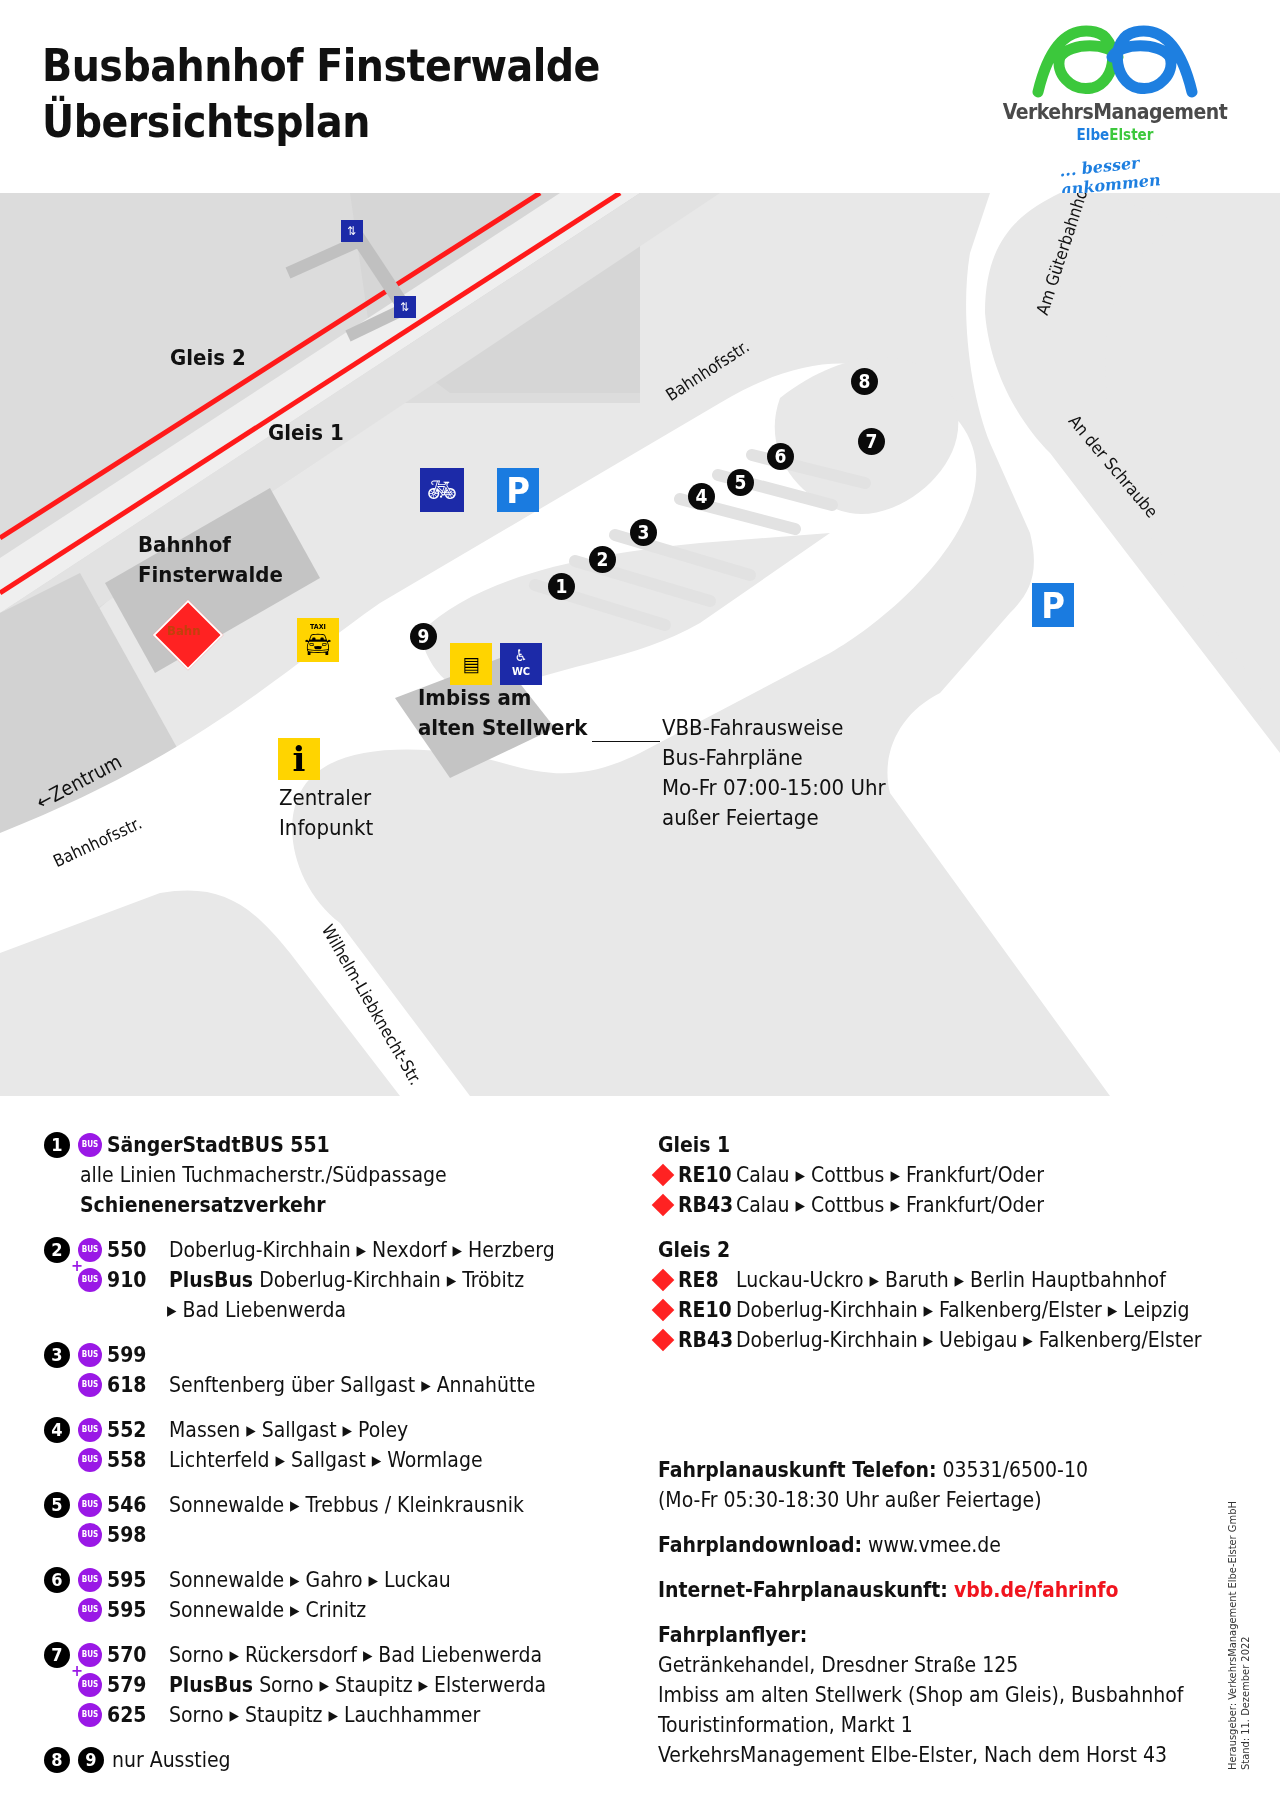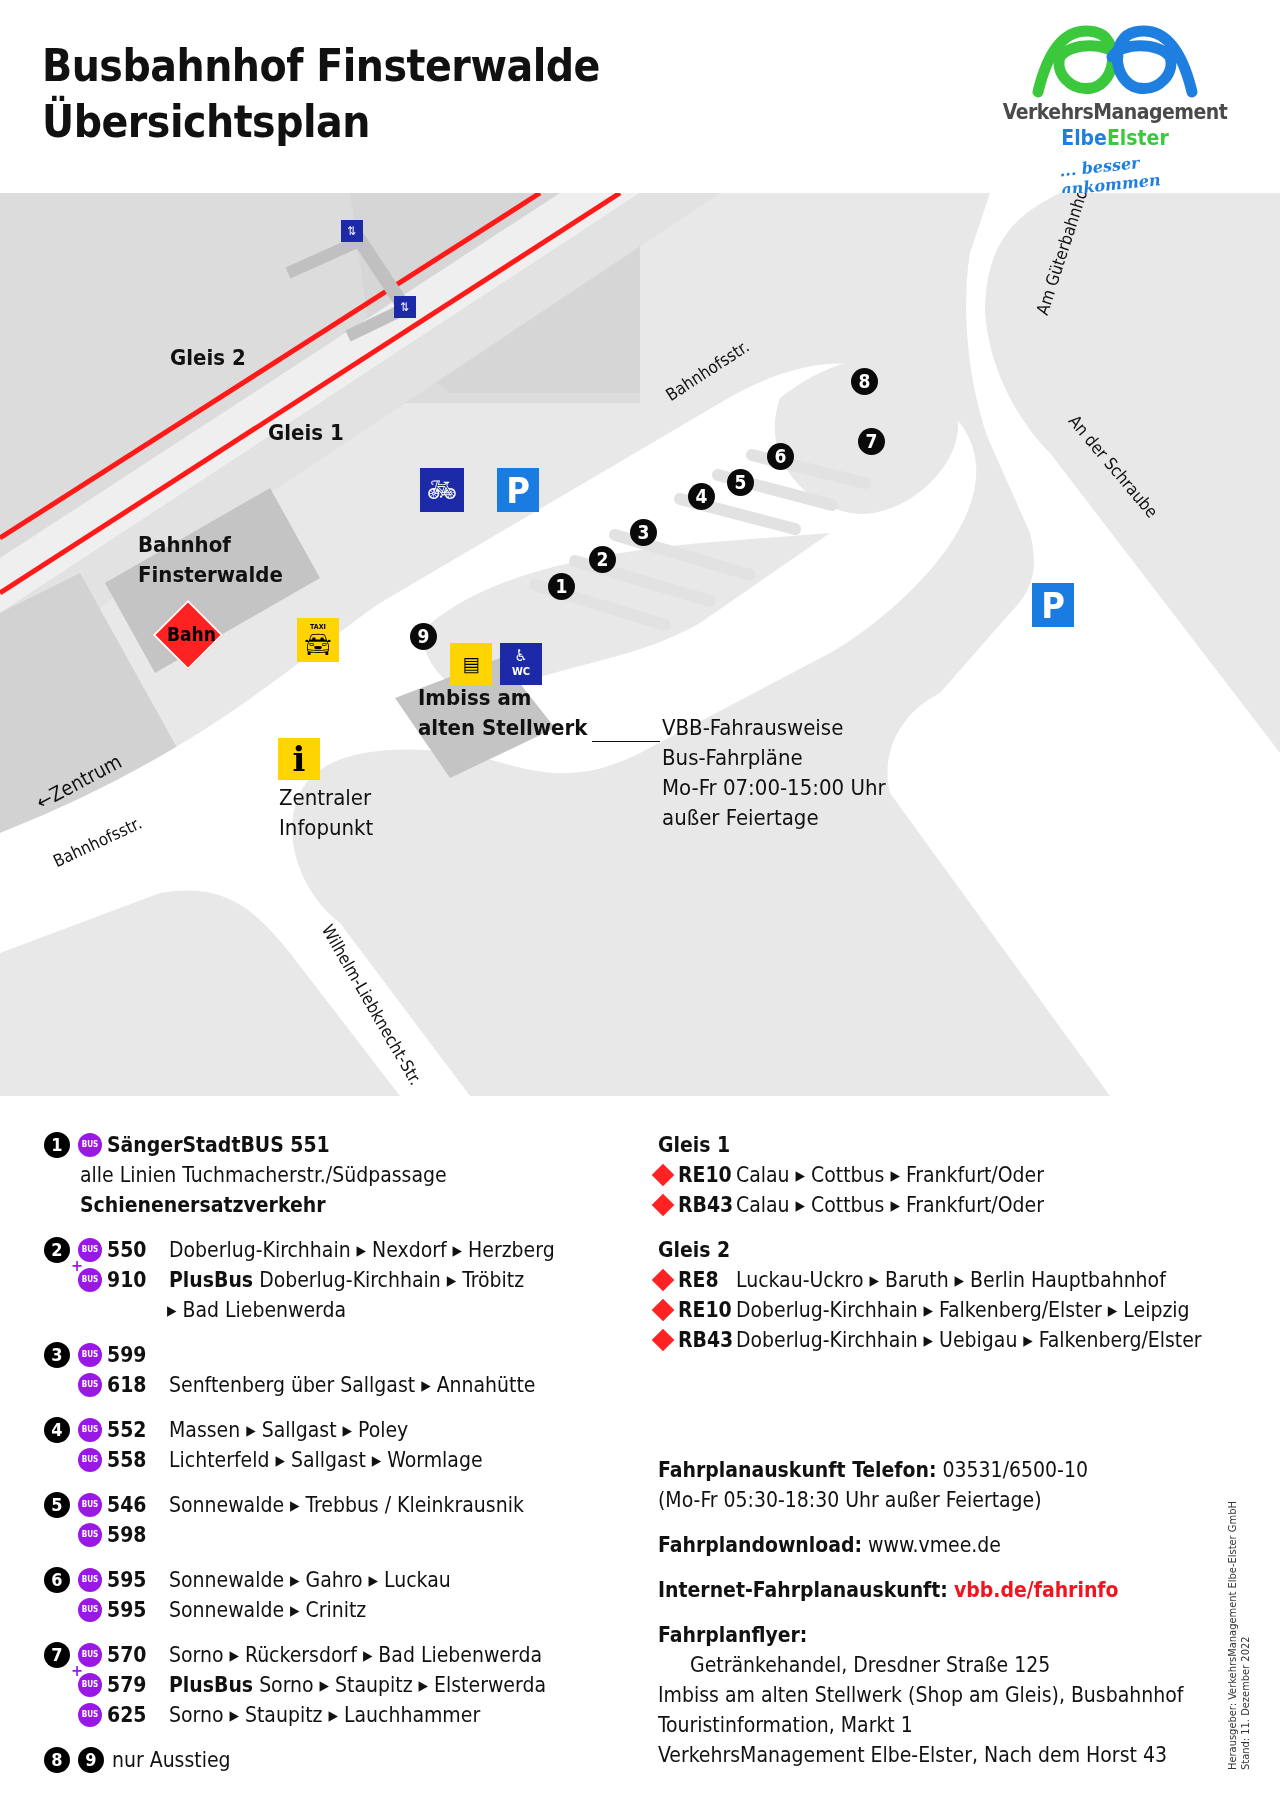--- a/index.html
+++ b/index.html
@@ -4,21 +4,21 @@
 <style>
   * { box-sizing: border-box; margin: 0; padding: 0; }
   html, body { width: 1280px; height: 1810px; background: #ffffff; overflow: hidden; }
   body { font-family: "DejaVu Sans Condensed", "DejaVu Sans", "Liberation Sans", sans-serif; color: #111; position: relative; }
 
   .title { position: absolute; left: 42px; top: 38px; font-weight: bold; font-size: 44px; line-height: 56px; letter-spacing: -0.5px; font-stretch: condensed; }
   .title div { white-space: nowrap; }
 
   .logo { position: absolute; left: 1000px; top: 22px; width: 240px; height: 160px; }
   .logo .l1 { position: absolute; left: 0; top: 78px; width: 230px; text-align: center; font-weight: bold; font-size: 21px; color: #4a4a4a; letter-spacing: -0.5px; }
-  .logo .l2 { position: absolute; left: 0; top: 104px; width: 230px; text-align: center; font-weight: bold; font-size: 21px; }
+  .logo .l2 { position: absolute; left: 0; top: 104px; width: 230px; text-align: center; font-weight: bold; font-size: 15px; }
   .logo .l2 .elbe { color: #1e7fe0; }
   .logo .l2 .elster { color: #3cc83c; }
   .logo .l3 { position: absolute; left: 60px; top: 130px; font-style: italic; font-weight: bold; font-size: 16px; color: #1e7fe0; transform: rotate(-6deg); font-family: "DejaVu Serif", serif; }
 
   .map { position: absolute; left: 0; top: 193px; width: 1280px; height: 903px; background: #e8e8e8; overflow: hidden; }
   .map svg { position: absolute; left: 0; top: 0; }
 
   .lbl { position: absolute; white-space: nowrap; }
   .lbl-bold { font-weight: bold; font-size: 22px; line-height: 30px; }
   .lbl-reg { font-size: 22px; line-height: 30px; }
@@ -98,21 +98,21 @@
 
     <line x1="355" y1="40" x2="400" y2="108" stroke="#c0c0c0" stroke-width="14"></line>
     <line x1="288" y1="80" x2="355" y2="50" stroke="#c0c0c0" stroke-width="12"></line>
     <line x1="348" y1="143" x2="400" y2="118" stroke="#c0c0c0" stroke-width="12"></line>
   </svg>
 
   <div class="sign sign-blue" style="left:341px;top:27px;width:22px;height:22px;font-size:12px;">⇅</div>
   <div class="sign sign-blue" style="left:394px;top:103px;width:22px;height:22px;font-size:12px;">⇅</div>
 
   <div style="position:absolute;left:163px;top:417px;width:50px;height:50px;transform:rotate(45deg);background:#f22;border:2px solid #fff;"></div>
-  <div class="lbl" style="left:167px;top:430px;width:42px;text-align:right;color:#000000;font-weight:bold;font-size:19px;">Bahn</div>
+  <div class="lbl" style="left:167px;top:430px;width:42px;text-align:left;color:#c2410c;font-weight:bold;font-size:13px;">Bahn</div>
 
   <div class="lbl lbl-bold" style="left:170px;top:150px;">Gleis 2</div>
   <div class="lbl lbl-bold" style="left:268px;top:225px;">Gleis 1</div>
   <div class="lbl lbl-bold" style="left:138px;top:337px;">Bahnhof</div>
   <div class="lbl lbl-bold" style="left:138px;top:367px;">Finsterwalde</div>
 
   <div class="sign sign-blue" style="left:420px;top:275px;width:44px;height:44px;font-size:24px;">🚲︎</div>
   <div class="sign sign-p" style="left:497px;top:275px;">P</div>
   <div class="sign sign-p" style="left:1032px;top:390px;">P</div>
 
@@ -297,21 +297,21 @@
   <div class="row" style="left:658px;top:1485px;">(Mo-Fr 05:30-18:30 Uhr außer Feiertage)</div>
   <div class="row" style="left:658px;top:1530px;">
     <span class="bold">Fahrplandownload:</span>
     <span style="margin-left:6px;">www.vmee.de</span>
   </div>
   <div class="row" style="left:658px;top:1575px;">
     <span class="bold">Internet-Fahrplanauskunft:</span>
     <span class="red" style="margin-left:6px;">vbb.de/fahrinfo</span>
   </div>
   <div class="row bold" style="left:658px;top:1620px;">Fahrplanflyer:</div>
-  <div class="row" style="left:658px;top:1650px;margin-left:32px;">Getränkehandel, Dresdner Straße 125</div>
+  <div class="row" style="left:658px;top:1650px;">Getränkehandel, Dresdner Straße 125</div>
   <div class="row" style="left:658px;top:1680px;">Imbiss am alten Stellwerk (Shop am Gleis), Busbahnhof</div>
   <div class="row" style="left:658px;top:1710px;">Touristinformation, Markt 1</div>
   <div class="row" style="left:658px;top:1740px;">VerkehrsManagement Elbe-Elster, Nach dem Horst 43</div>
 </div>
 
 <div class="vertical">
   <div>Herausgeber: VerkehrsManagement Elbe-Elster GmbH</div>
   <div>Stand: 11. Dezember 2022</div>
 </div>
 

